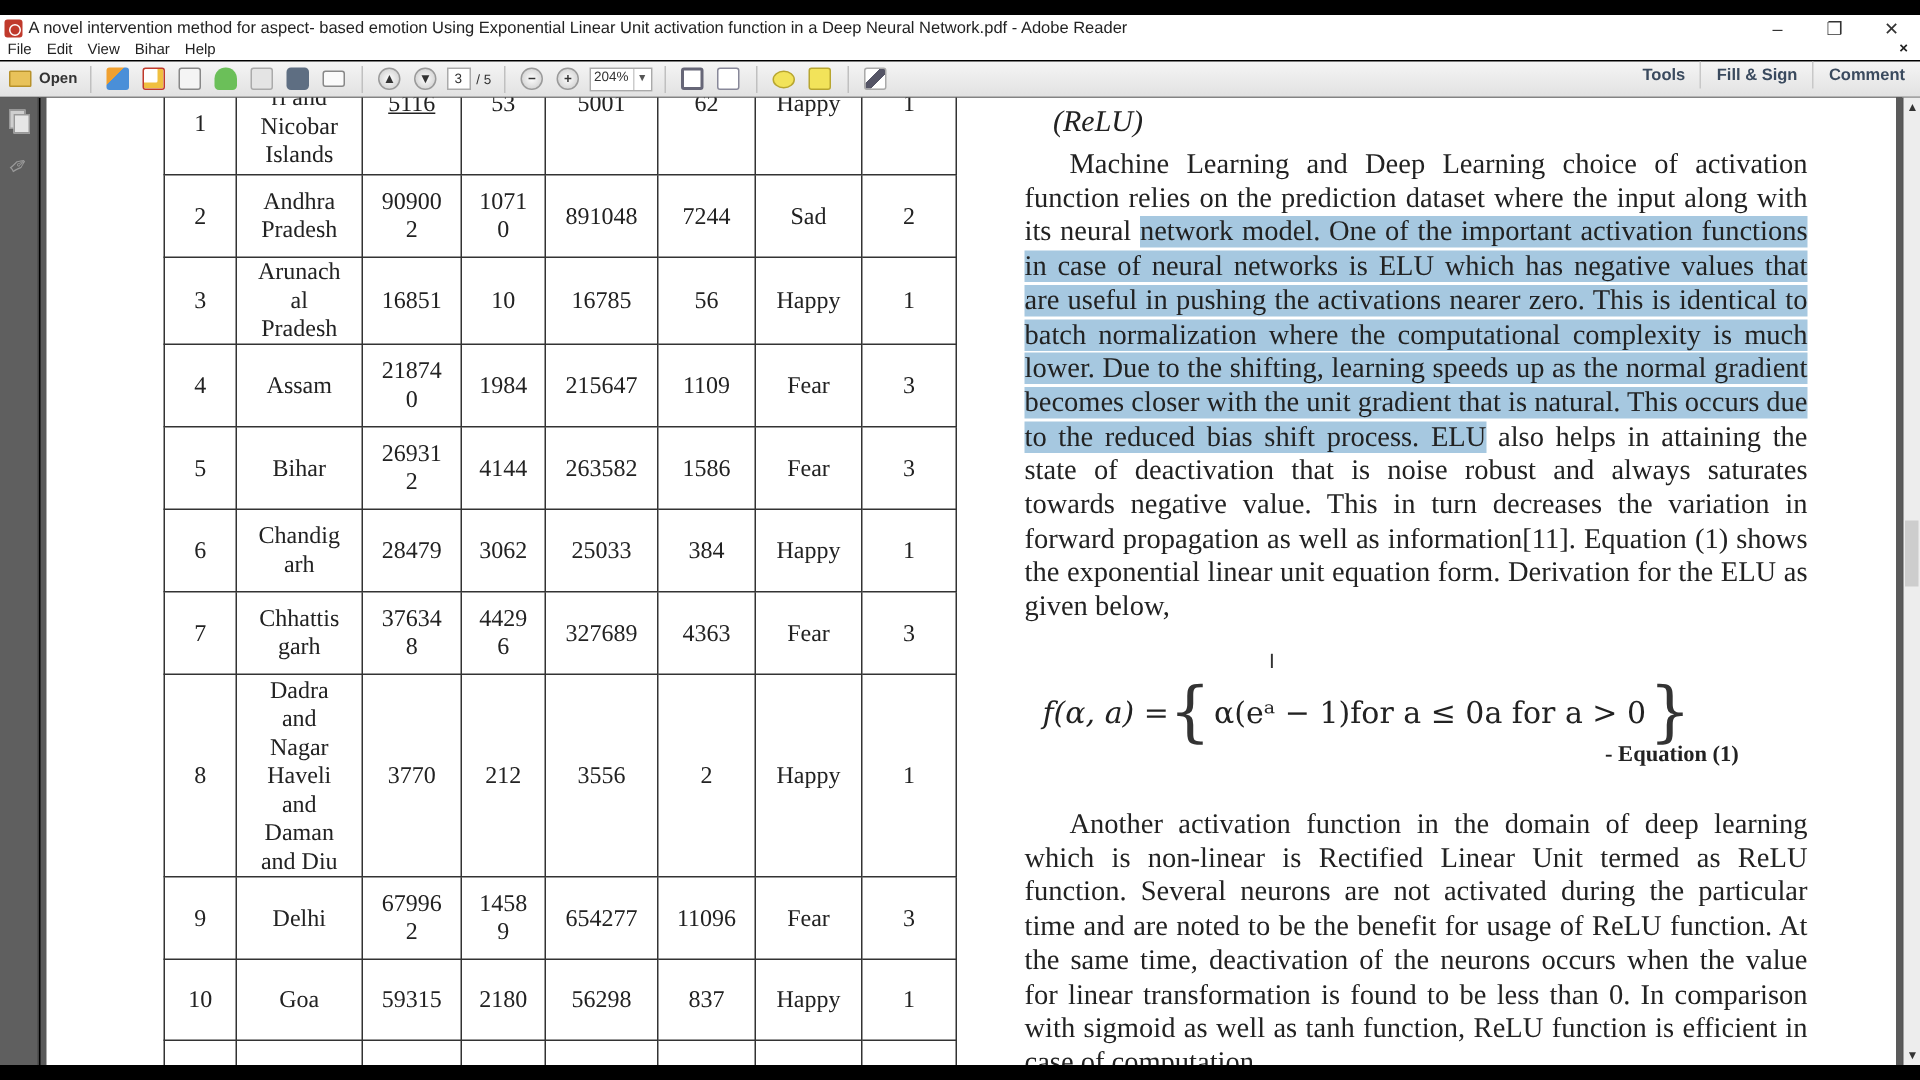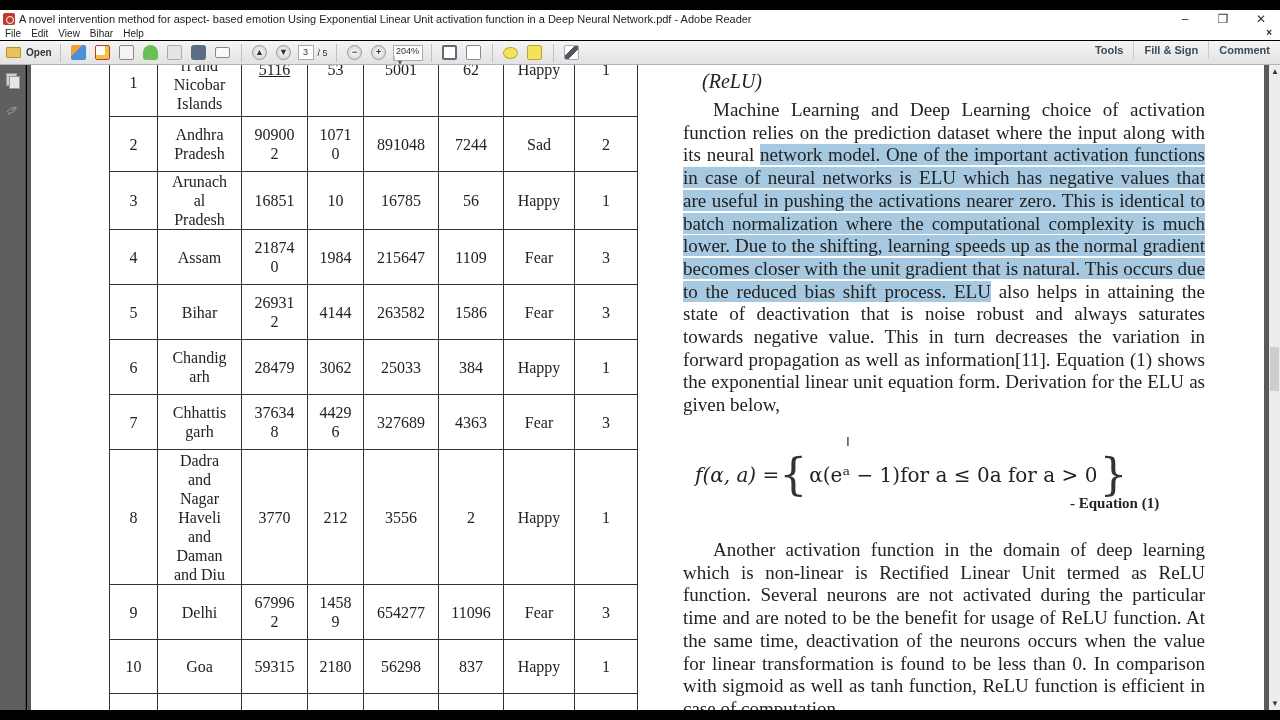--- a/index.html
+++ b/index.html
@@ -20,21 +20,21 @@
 
   .toolbar { position: absolute; left: 0; top: 41px; width: 1280px; height: 24px; background: linear-gradient(#f5f5f5, #e2e2e2); border-bottom: 1px solid #b4b4b4; display: flex; align-items: center; font-size: 11px; }
   .tb-btn { display: inline-flex; align-items: center; justify-content: center; height: 20px; min-width: 20px; margin: 0 2px; color: #333; }
   .tb-sep { width: 1px; height: 18px; background: #c0c0c0; margin: 0 6px; }
   .open-btn { margin-left: 6px; font-weight: bold; font-size: 10px; gap: 5px; }
   .folder { width: 15px; height: 11px; background: #e8c25a; border: 1px solid #b8922b; border-radius: 1px; }
   .ic { width: 15px; height: 15px; border-radius: 2px; }
   .circle-btn { width: 15px; height: 15px; border-radius: 50%; background: radial-gradient(#fefefe, #c8c8c8); border: 1px solid #9a9a9a; font-size: 9px; line-height: 13px; text-align: center; color: #333; font-weight: bold; }
   .page-input { width: 16px; height: 15px; background: #fff; border: 1px solid #aaa; font-size: 9px; text-align: center; line-height: 13px; }
   .page-total { font-size: 9px; margin-left: 4px; color: #333; }
-  .zoom-box { display: flex; align-items: flex-start; height: 16px; border: 1px solid #aaa; background: #fff; font-size: 9px; flex-direction: column; }
+  .zoom-box { display: flex; align-items: flex-start; height: 16px; border: 1px solid #aaa; background: #fff; font-size: 9px; }
   .zoom-box .val { width: 28px; text-align: center; }
   .zoom-box .dd { width: 12px; height: 14px; border-left: 1px solid #ccc; font-size: 7px; text-align: center; line-height: 14px; color: #555; }
   .toolbar-right { position: absolute; right: 0; top: 0; height: 24px; display: flex; align-items: flex-start; font-size: 11px; font-weight: bold; color: #3a4a5e; }
   .toolbar-right span.link { padding: 0 10px; border-left: 1px solid #c8c8c8; line-height: 18px; }
   .toolbar-right span.link:first-child { border-left: none; }
 
   .leftpanel { position: absolute; left: 0; top: 65px; width: 26px; height: 645px; background: #5f5f5f; border-right: 1px solid #444; }
   .leftpanel .pages-icon { position: absolute; left: 6px; top: 8px; width: 13px; height: 14px; }
   .leftpanel .pages-icon::before, .leftpanel .pages-icon::after { content: ""; position: absolute; width: 9px; height: 11px; background: #cfcfcf; border: 1px solid #999; }
   .leftpanel .pages-icon::before { left: 0; top: 0; }

